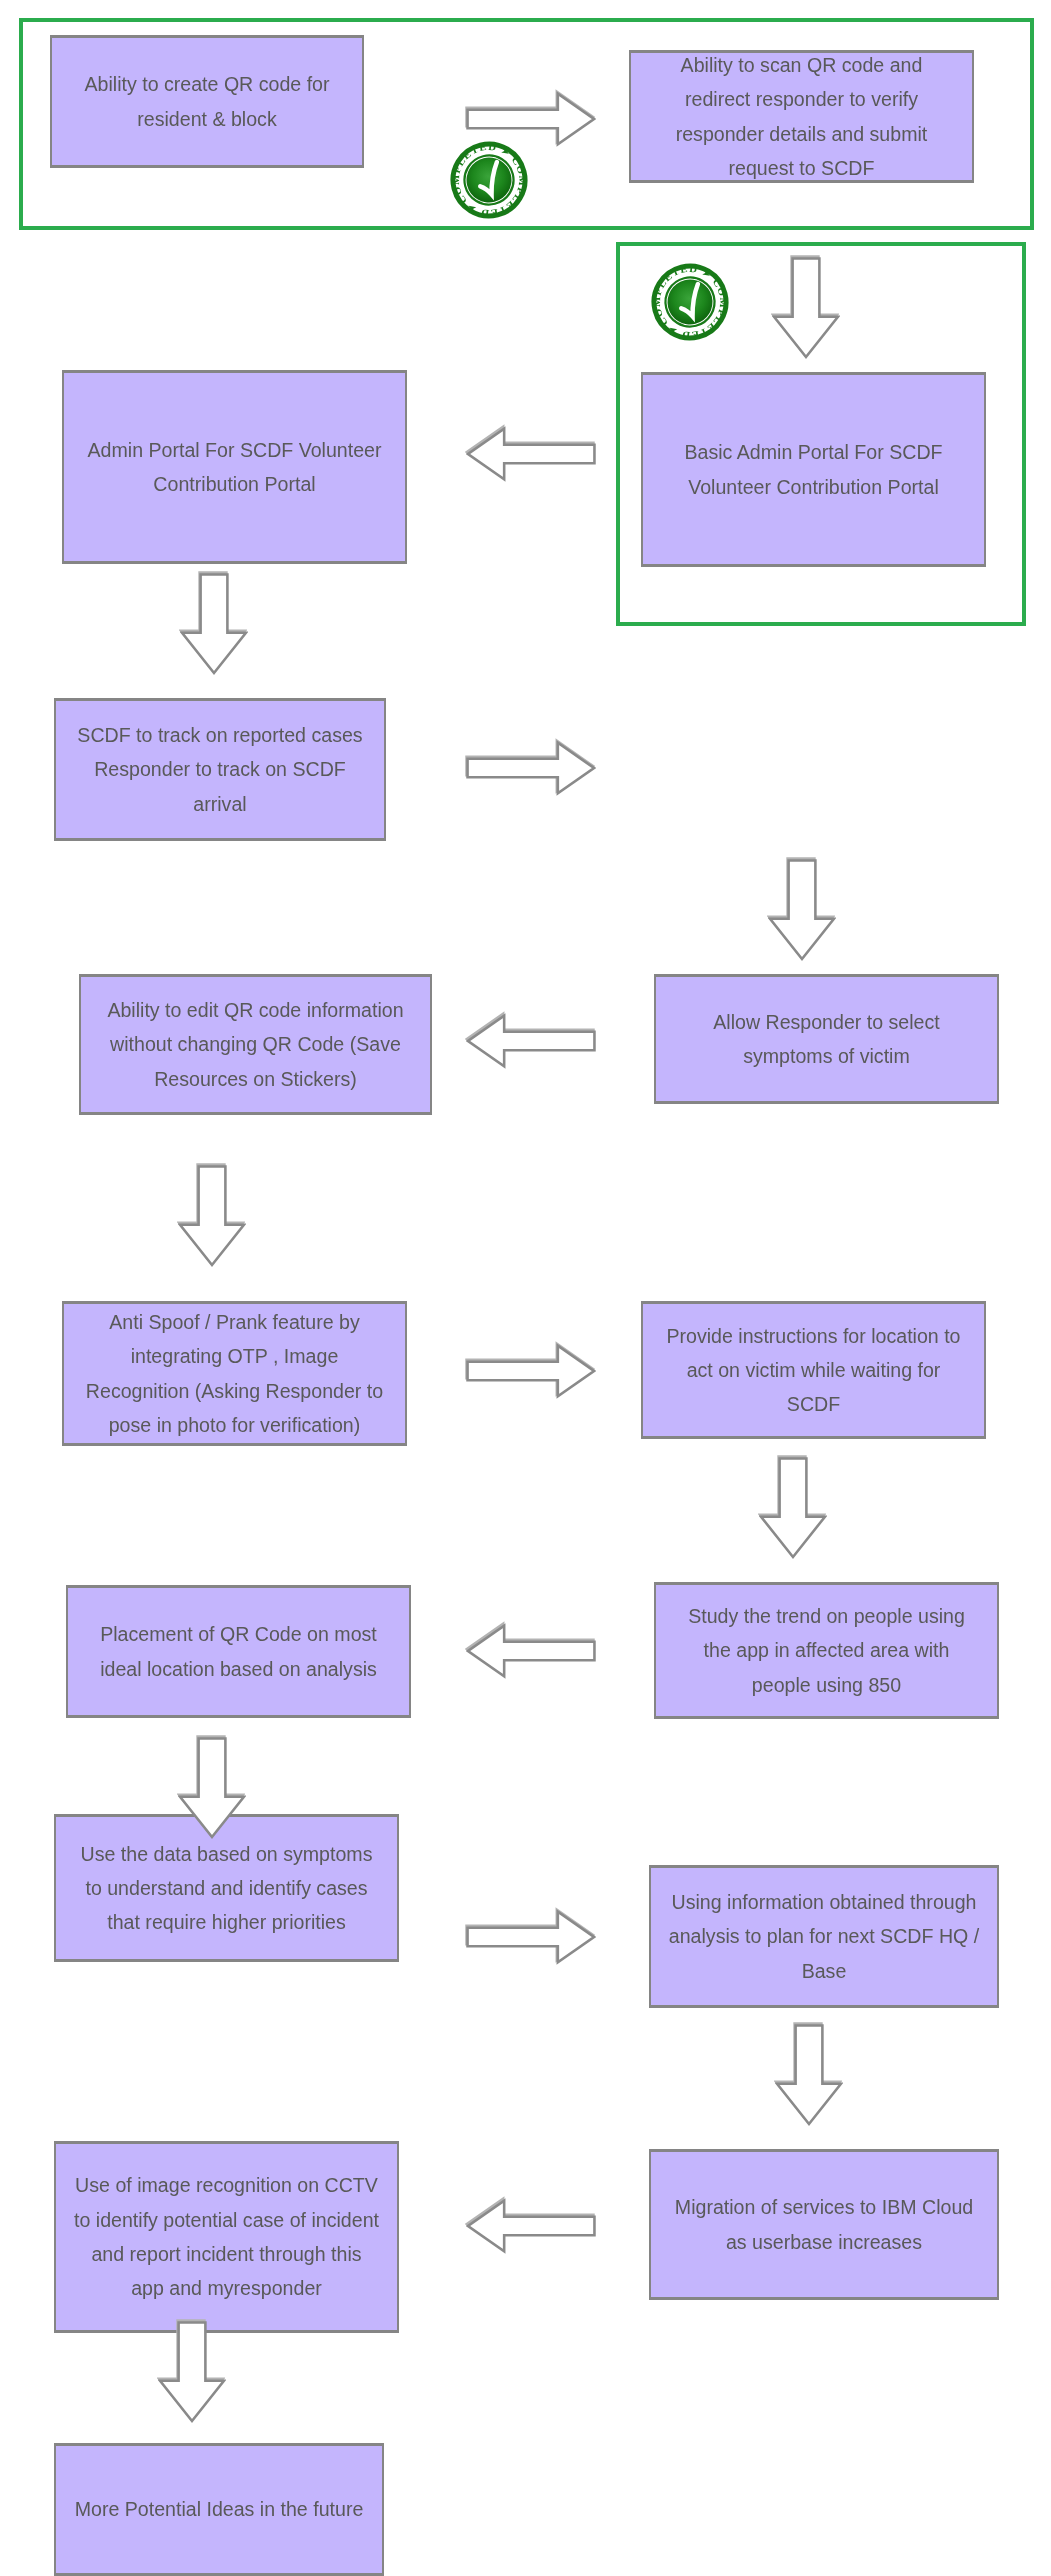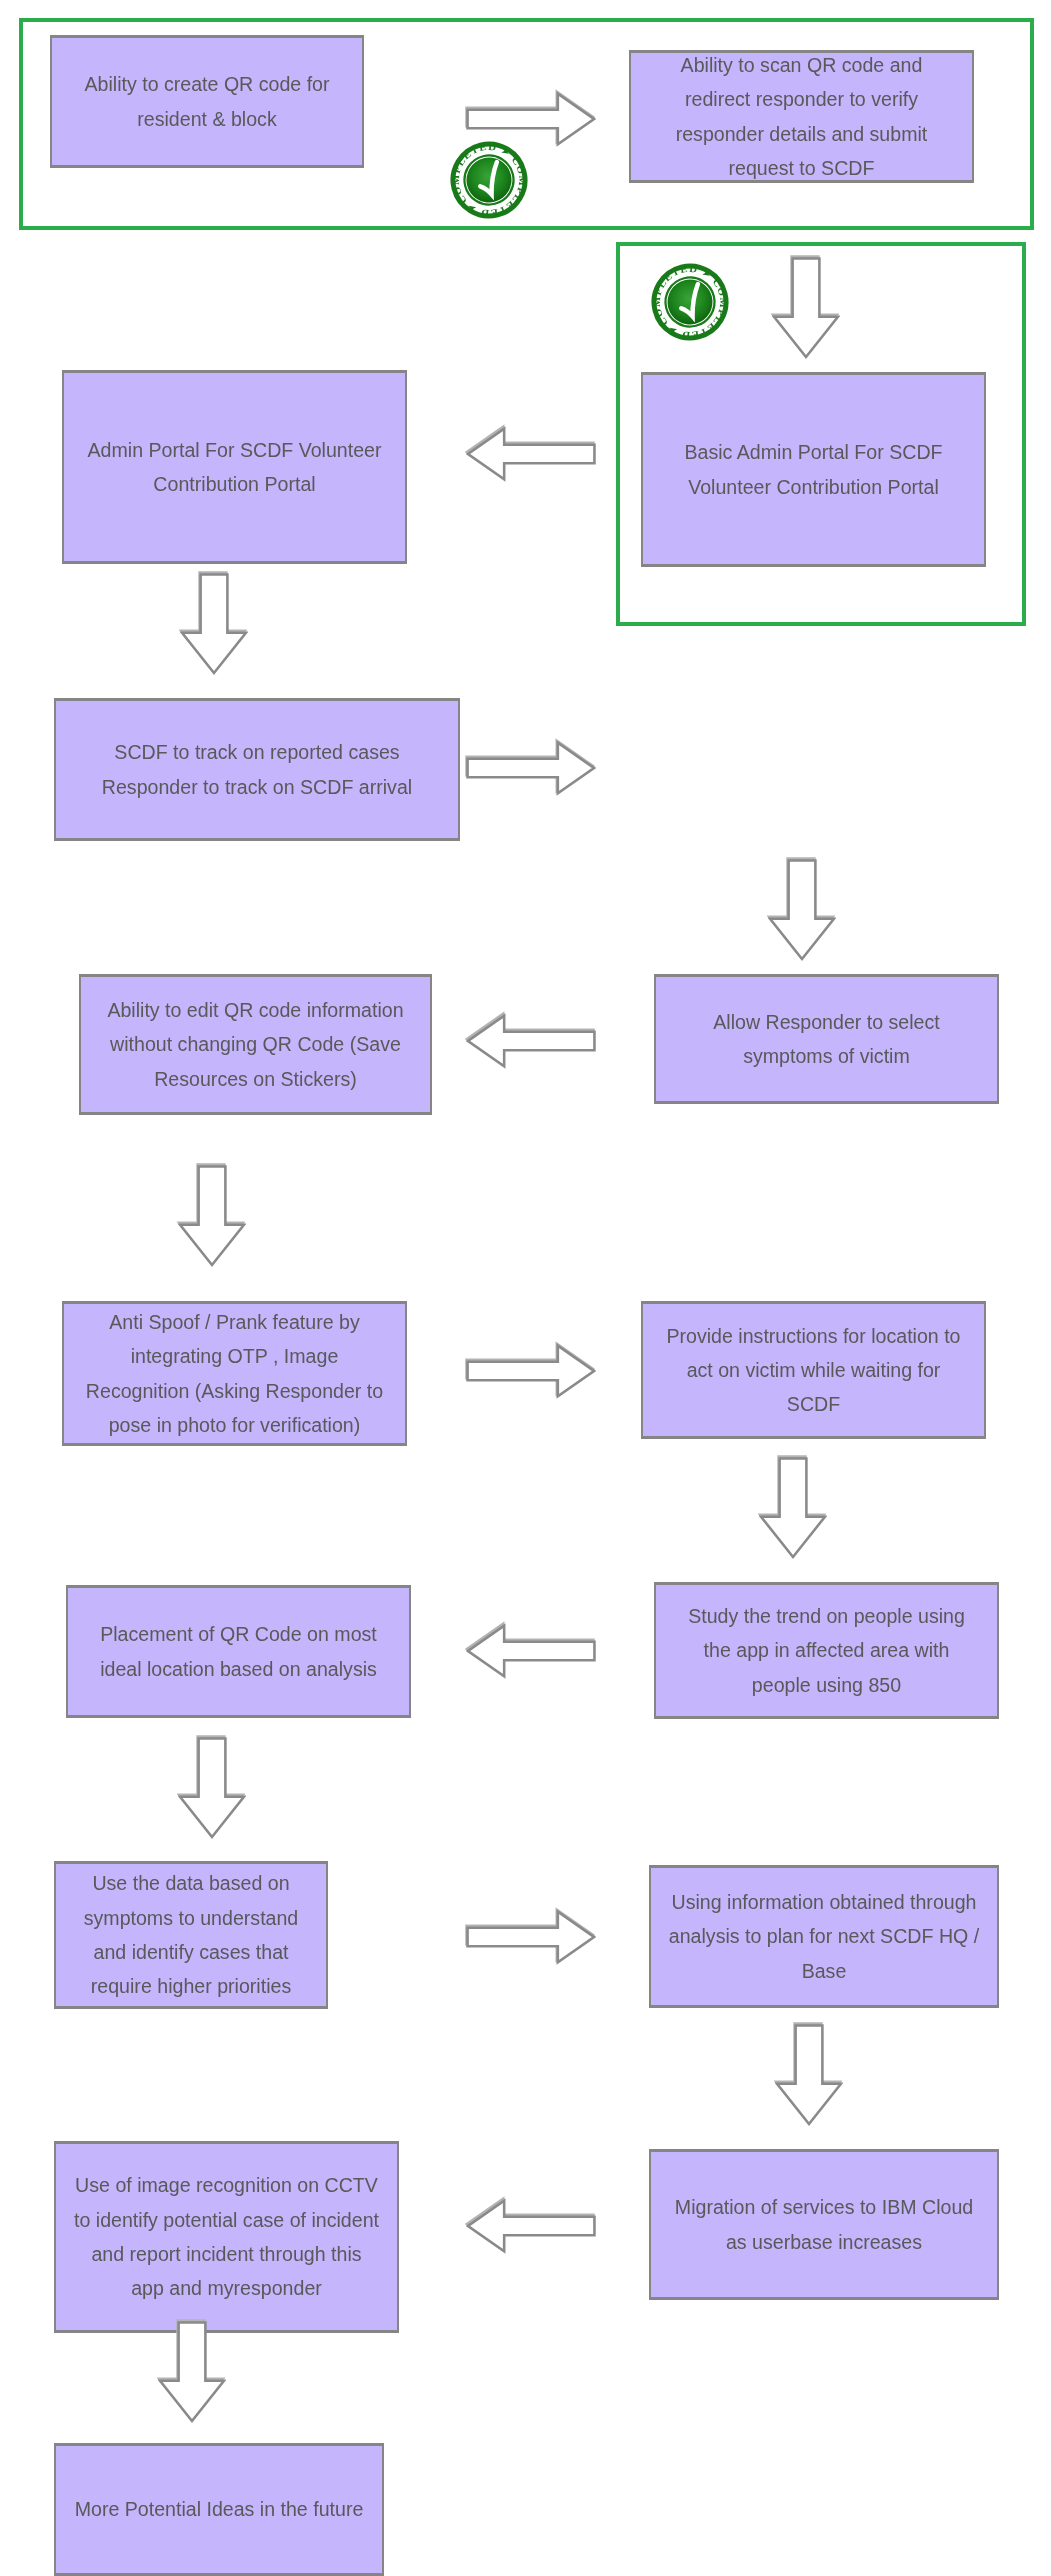--- a/index.html
+++ b/index.html
@@ -64,21 +64,21 @@
   </div>
 
   <div class="flow-box" style="left:641px;top:372px;width:345px;height:195px">
     <span>Basic Admin Portal For SCDF Volunteer Contribution Portal</span>
   </div>
 
   <div class="flow-box" style="left:62px;top:370px;width:345px;height:194px">
     <span>Admin Portal For SCDF Volunteer Contribution Portal</span>
   </div>
 
-  <div class="flow-box" style="left:54px;top:698px;width:406px;height:143px">
+  <div class="flow-box" style="left:54px;top:698px;width:332px;height:143px">
     <span>SCDF to track on reported cases Responder to track on SCDF arrival</span>
   </div>
 
 
   <div class="flow-box" style="left:79px;top:974px;width:353px;height:141px">
     <span>Ability to edit QR code information without changing QR Code (Save Resources on Stickers)</span>
   </div>
 
   <div class="flow-box" style="left:654px;top:974px;width:345px;height:130px">
     <span>Allow Responder to select symptoms of victim</span>
@@ -93,21 +93,21 @@
   </div>
 
   <div class="flow-box" style="left:66px;top:1585px;width:345px;height:133px">
     <span>Placement of QR Code on most ideal location based on analysis</span>
   </div>
 
   <div class="flow-box" style="left:654px;top:1582px;width:345px;height:137px">
     <span>Study the trend on people using the app in affected area with people using 850</span>
   </div>
 
-  <div class="flow-box" style="left:54px;top:1861px;width:274px;height:148px">
+  <div class="flow-box" style="left:54px;top:1814px;width:345px;height:148px">
     <span>Use the data based on symptoms to understand and identify cases that require higher priorities</span>
   </div>
 
   <div class="flow-box" style="left:649px;top:1865px;width:350px;height:143px">
     <span>Using information obtained through analysis to plan for next SCDF HQ / Base</span>
   </div>
 
   <div class="flow-box" style="left:54px;top:2141px;width:345px;height:192px">
     <span>Use of image recognition on CCTV to identify potential case of incident and report incident through this app and myresponder</span>
   </div>

